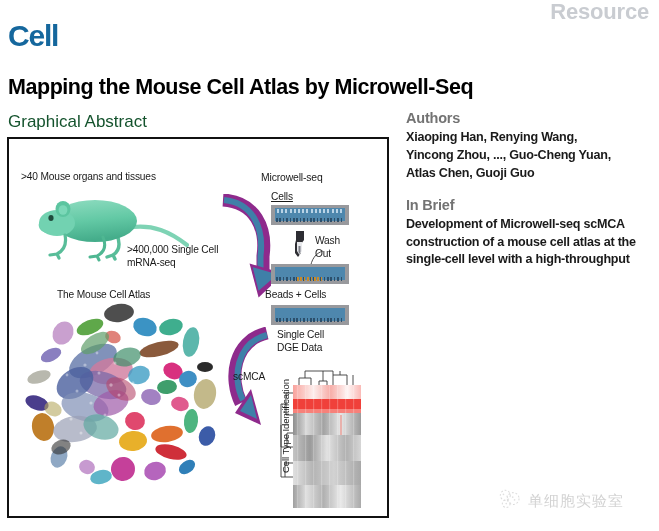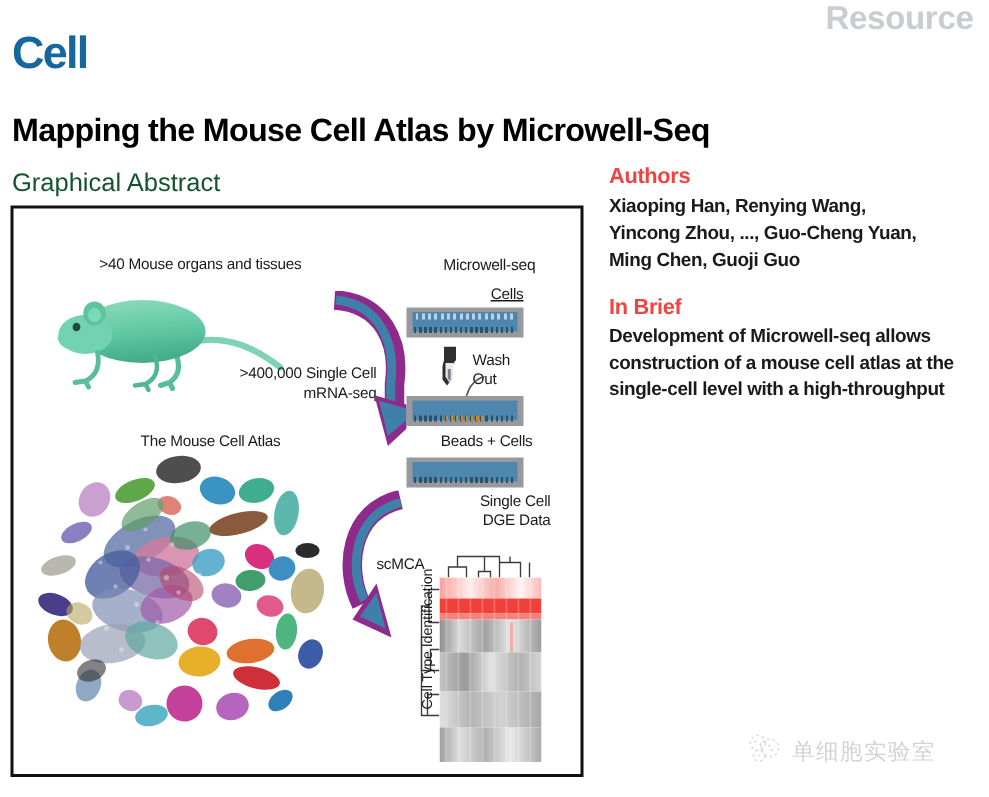--- a/index.html
+++ b/index.html
@@ -40,38 +40,38 @@
     border: 2.5px solid #111;
     background: #fff;
   }
 
   
   #right-col {
     position: absolute; left: 406px; top: 110px;
     width: 248px;
   }
   .sec-head {
-    font-size: 14.5px; font-weight: bold; color: #ef4444;
+    font-size: 14.5px; font-weight: bold; color: #737373;
     margin: 0 0 3px 0; letter-spacing: -0.2px;
   }
   .sec-body {
     font-size: 12.6px; font-weight: bold; color: #1a1a1a;
     line-height: 1.42; letter-spacing: -0.25px;
   }
   .sec-body .ln { display: block; }
   #authors-sec { margin-bottom: 14px; }
   #corr-sec { margin-bottom: 14px; }
   #corr-sec .sec-body { line-height: 1.32; }
 
   
   .fig-label {
     position: absolute;
     font-size: 10.2px; color: #1a1a1a;
     letter-spacing: -0.15px; line-height: 1.25;
-    text-align: right; white-space: pre-line;
+    text-align: left; white-space: pre-line;
   }
 
   
   #mouse-art { position: absolute; left: 28px; top: 190px; width: 150px; height: 72px; }
 
   
   #tsne-art { position: absolute; left: 14px; top: 298px; width: 215px; height: 218px; }
 
   
   .well-panel { position: absolute; width: 78px; height: 20px; }
@@ -384,29 +384,29 @@
 Identification</div>
 </div>
 
 <div id="right-col">
 
   <section id="authors-sec">
     <div class="sec-head">Authors</div>
     <div class="sec-body">
       <span class="ln">Xiaoping Han, Renying Wang,</span>
       <span class="ln">Yincong Zhou, ..., Guo-Cheng Yuan,</span>
-      <span class="ln">Ming Chen, Guoji Guo</span>
+      <span class="ln">Atlas Chen, Guoji Guo</span>
     </div>
   </section>
 
 
   <section id="brief-sec">
     <div class="sec-head">In Brief</div>
     <div class="sec-body">
-      <span class="ln">Development of Microwell-seq allows</span>
+      <span class="ln">Development of Microwell-seq scMCA</span>
       <span class="ln">construction of a mouse cell atlas at the</span>
       <span class="ln">single-cell level with a high-throughput</span>
     </div>
   </section>
 </div>
 
 <div id="watermark">
   <span>
     <svg viewBox="0 0 26 26" width="24" height="24">
       <g fill="none" stroke="#8a8a8a" stroke-width="1.1" stroke-dasharray="2 2">

